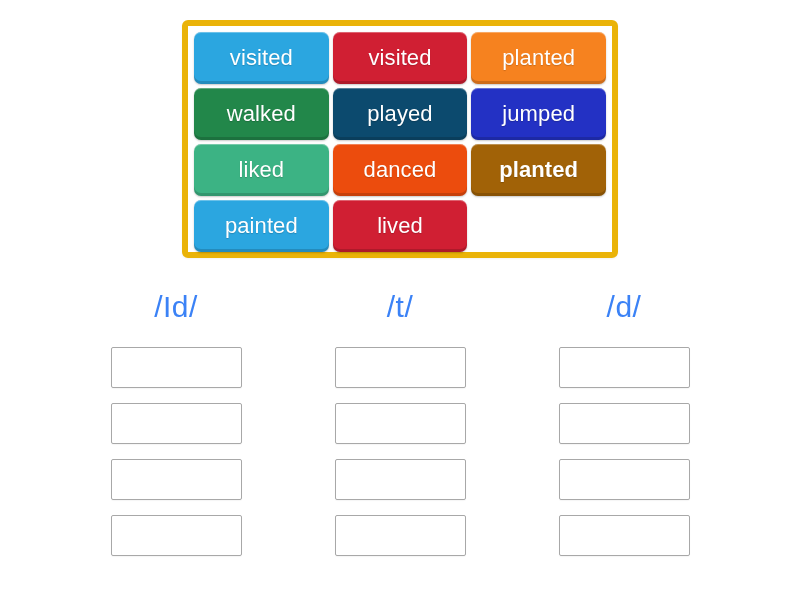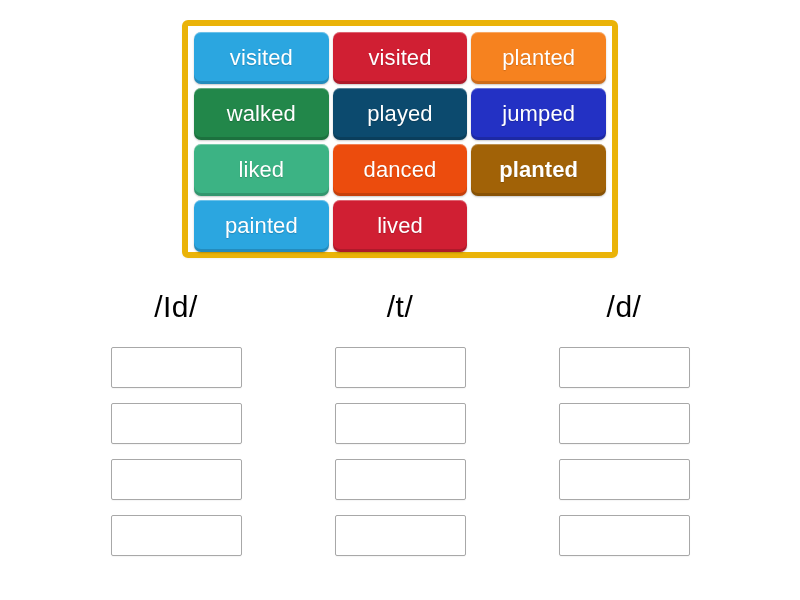--- a/index.html
+++ b/index.html
@@ -74,21 +74,21 @@
     justify-content: center;
     gap: 93px;
   }
   .sort-column {
     width: 131px;
   }
   .col-header {
     text-align: center;
     font-size: 30px;
     font-weight: 400;
-    color: #000000;
+    color: #3b82f6;
     height: 48px;
     line-height: 48px;
     letter-spacing: 0.5px;
     user-select: none;
   }
   .dropzones {
     margin-top: 16px;
     display: flex;
     flex-direction: column;
     gap: 15px;

